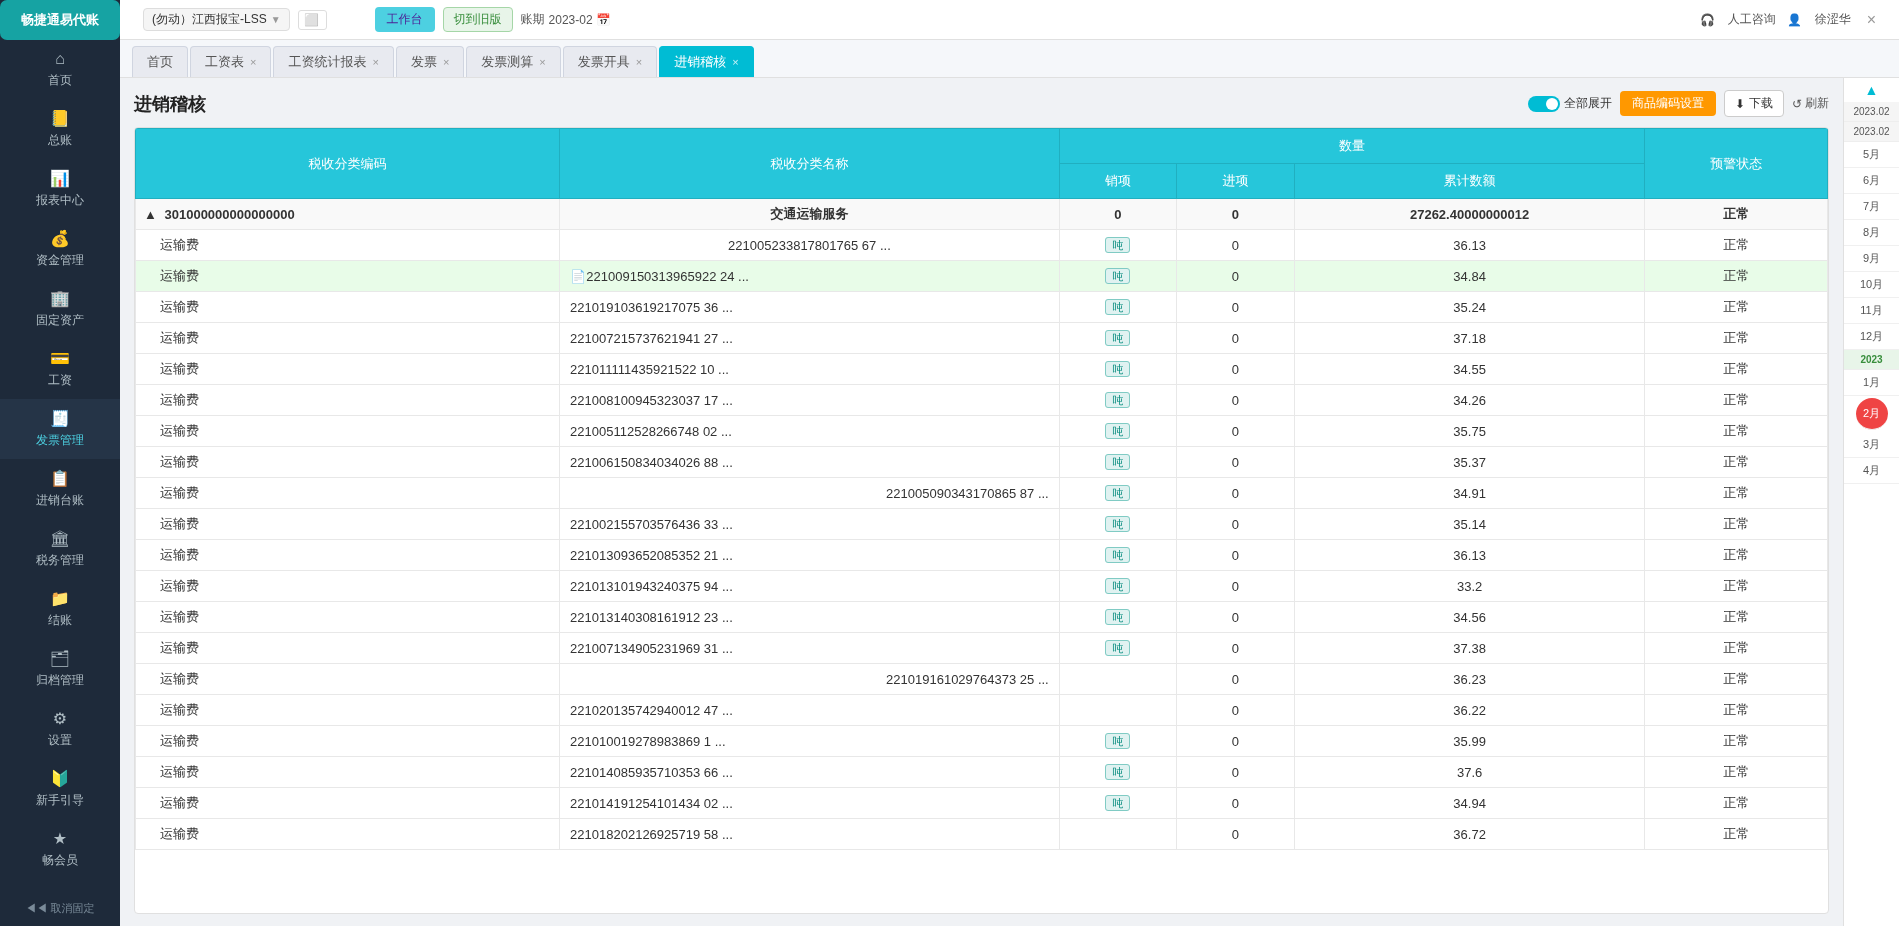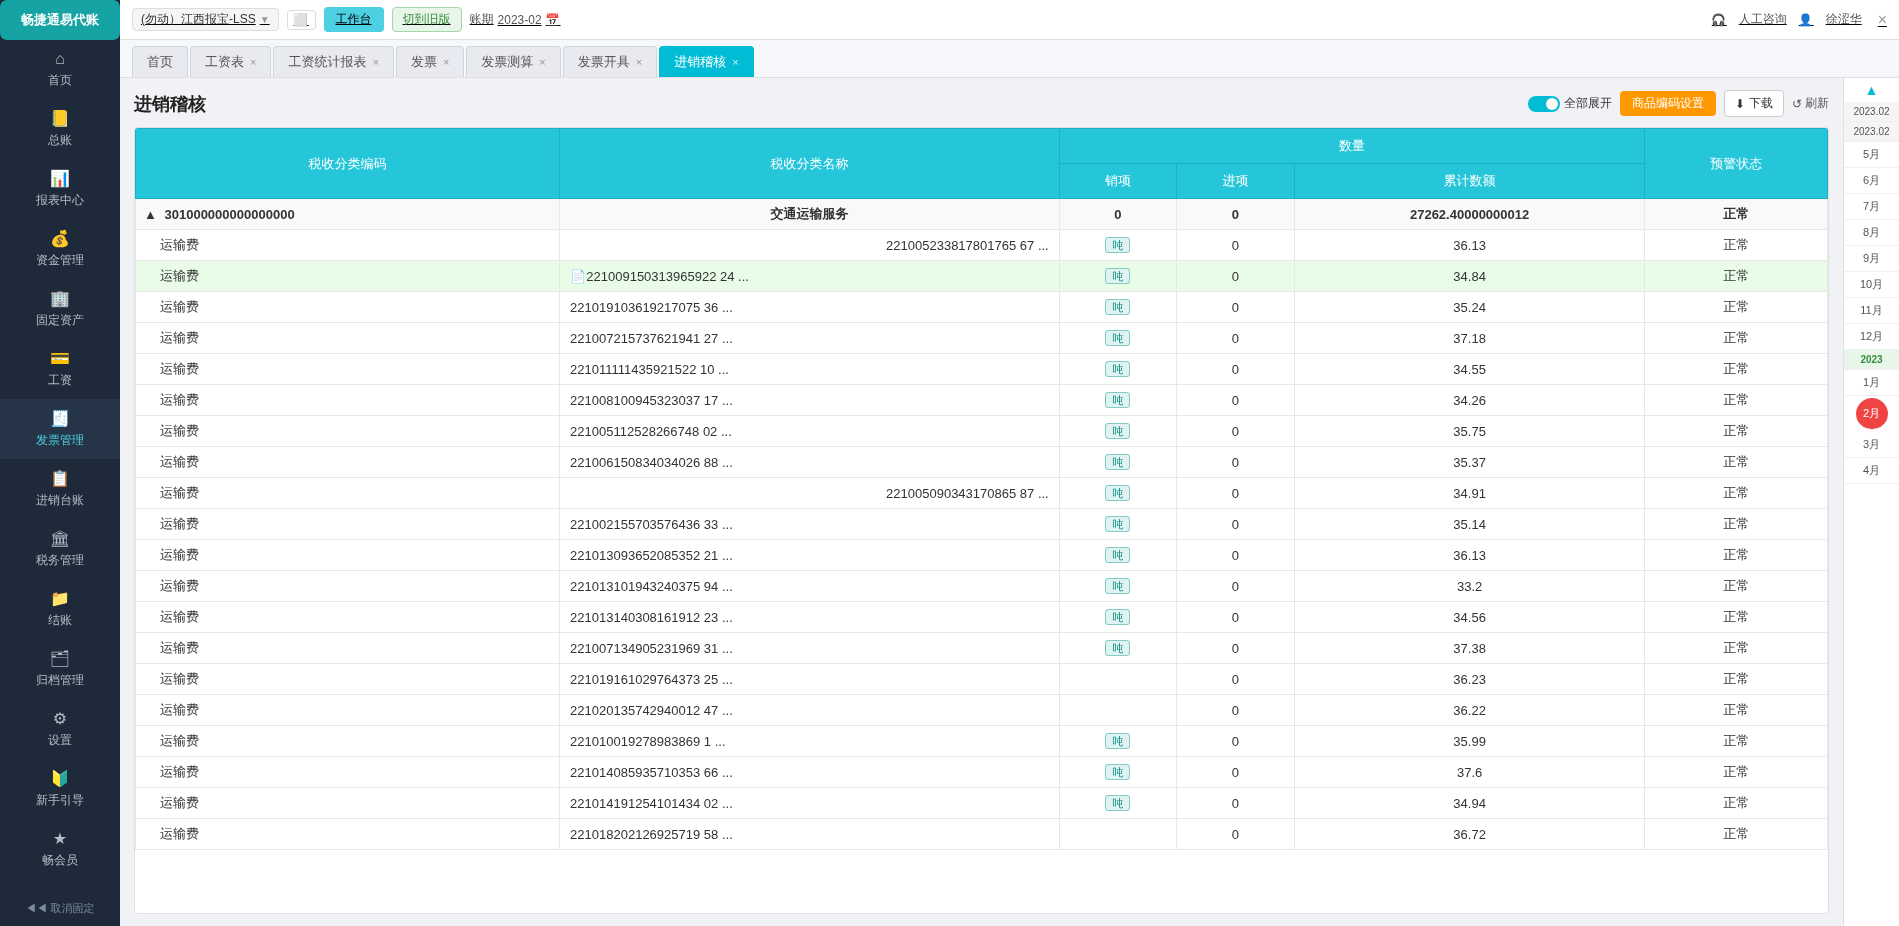--- a/index.html
+++ b/index.html
@@ -56,24 +56,23 @@
       flex-direction: column;
       overflow: hidden;
     }
 
     
     .topbar {
       height: 40px;
       background: #fff;
       display: flex;
       align-items: center;
-      padding: 0 12px;
+      padding: 0 23px;
       border-bottom: 1px solid #e0e0e0;
       gap: 8px;
-      text-decoration: underline;
     }
     .topbar-company {
       display: flex;
       align-items: center;
       gap: 4px;
       background: #f5f5f5;
       border: 1px solid #ddd;
       border-radius: 4px;
       padding: 2px 8px;
       font-size: 12px;
@@ -85,26 +84,27 @@
       background: none;
       border: 1px solid #ddd;
       border-radius: 3px;
       padding: 2px 6px;
       cursor: pointer;
       font-size: 12px;
       color: #555;
     }
     .topbar-workspace-btn {
       background: #4dd0e1;
-      color: #000000;
+      color: #4c1d95;
       border: none;
       border-radius: 4px;
       padding: 4px 12px;
       font-size: 12px;
       cursor: pointer;
+      margin-left: 40px;
     }
     .topbar-period-btn {
       background: #e8f5e9;
       color: #388e3c;
       border: 1px solid #a5d6a7;
       border-radius: 4px;
       padding: 3px 10px;
       font-size: 12px;
       cursor: pointer;
     }
@@ -492,21 +492,21 @@
         301000000000000000
       </td>
       <td>交通运输服务</td>
       <td>0</td>
       <td>0</td>
       <td>27262.40000000012</td>
       <td>正常</td>
     </tr>
               <tr>
       <td style="padding-left:24px;">运输费</td>
-      <td style="text-align:right;">221005233817801765 67 ...</td>
+      <td style="text-align:center;">221005233817801765 67 ...</td>
       <td><span class="qty-tag">吨</span></td>
       <td>0</td>
       <td>36.13</td>
       <td>正常</td>
     </tr>
               <tr class="highlighted">
       <td style="padding-left:24px;">运输费</td>
       <td style="text-align:left;"><span class="file-icon">📄</span>221009150313965922 24 ...</td>
       <td><span class="qty-tag">吨</span></td>
       <td>0</td>
@@ -604,21 +604,21 @@
               <tr>
       <td style="padding-left:24px;">运输费</td>
       <td style="text-align:left;">221007134905231969 31 ...</td>
       <td><span class="qty-tag">吨</span></td>
       <td>0</td>
       <td>37.38</td>
       <td>正常</td>
     </tr>
               <tr>
       <td style="padding-left:24px;">运输费</td>
-      <td style="text-align:left;">221019161029764373 25 ...</td>
+      <td style="text-align:right;">221019161029764373 25 ...</td>
       <td></td>
       <td>0</td>
       <td>36.23</td>
       <td>正常</td>
     </tr>
               <tr>
       <td style="padding-left:24px;">运输费</td>
       <td style="text-align:left;">221020135742940012 47 ...</td>
       <td></td>
       <td>0</td>

